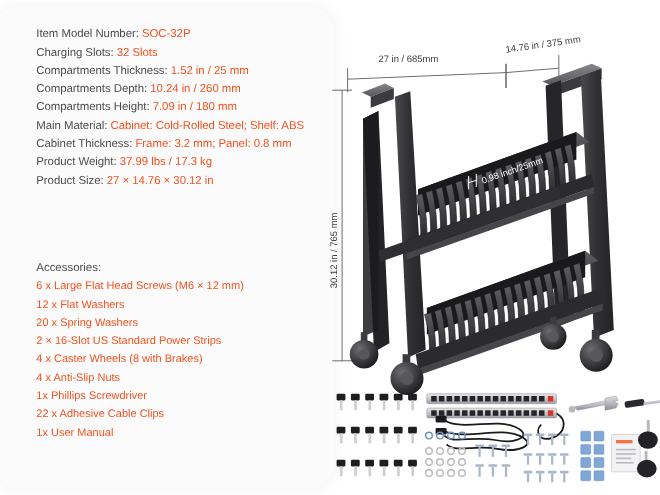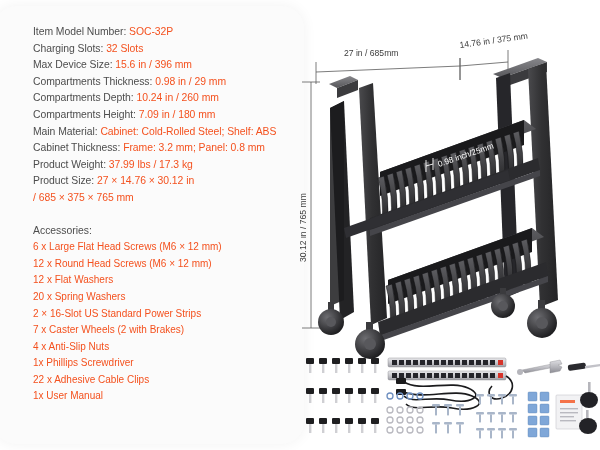--- a/index.html
+++ b/index.html
@@ -40,20 +40,21 @@
   }
   .spec-line .val { color: #f4511e; }
   .spec-line.cont { color: #f4511e; }
 
   .gap { height: 16px; }
 
   .acc-head {
     font-size: 10.4px;
     line-height: 16.6px;
     color: #4d4d4d;
+    margin-top: 47px;
   }
   .acc-item {
     font-size: 10px;
     line-height: 16.6px;
     color: #f4511e;
     white-space: nowrap;
   }
 
   
   #diagram {
@@ -80,48 +81,45 @@
 
 <div id="root">
 
   <div id="spec-panel">
     <div id="spec-text">
 
       <div class="spec-line"><span>Item Model Number: </span><span class="val">SOC-32P</span></div>
 
       <div class="spec-line"><span>Charging Slots: </span><span class="val">32 Slots</span></div>
 
-      <div class="spec-line"><span>Max Device Size: </span><span class="val">15.6 in / 396 mm</span></div>
-
-      <div class="spec-line"><span>Compartments Thickness: </span><span class="val"> 0.98 in / 29 mm</span></div>
+
+      <div class="spec-line"><span>Compartments Thickness: </span><span class="val"> 1.52 in / 25 mm</span></div>
 
       <div class="spec-line"><span>Compartments Depth: </span><span class="val">10.24 in / 260 mm</span></div>
 
       <div class="spec-line"><span>Compartments Height: </span><span class="val">7.09 in / 180 mm</span></div>
 
       <div class="spec-line"><span>Main Material: </span><span class="val">Cabinet: Cold-Rolled Steel; Shelf: ABS</span></div>
 
       <div class="spec-line"><span>Cabinet Thickness: </span><span class="val">Frame: 3.2 mm; Panel: 0.8 mm</span></div>
 
       <div class="spec-line"><span>Product Weight: </span><span class="val">37.99 lbs / 17.3 kg</span></div>
 
       <div class="spec-line"><span>Product Size: </span><span class="val">27 × 14.76 × 30.12 in</span></div>
 
-      <div class="spec-line cont">/ 685 × 375 × 765 mm</div>
 
       <div class="gap"></div>
 
       <div class="acc-head">Accessories:</div>
 
       <div class="acc-item">6 x Large Flat Head Screws (M6 × 12 mm)</div>
-      <div class="acc-item">12 x Round Head Screws (M6 × 12 mm)</div>
       <div class="acc-item">12 x Flat Washers</div>
       <div class="acc-item">20 x Spring Washers</div>
       <div class="acc-item">2 × 16-Slot US Standard Power Strips</div>
-      <div class="acc-item">7 x Caster Wheels (2 with Brakes)</div>
+      <div class="acc-item">4 x Caster Wheels (8 with Brakes)</div>
       <div class="acc-item">4 x Anti-Slip Nuts</div>
       <div class="acc-item">1x Phillips Screwdriver</div>
       <div class="acc-item">22 x Adhesive Cable Clips</div>
       <div class="acc-item">1x User Manual</div>
 
     </div>
   </div>
 
   <div id="diagram">
     <svg width="300" height="450" viewBox="0 0 300 450" xmlns="http://www.w3.org/2000/svg">

